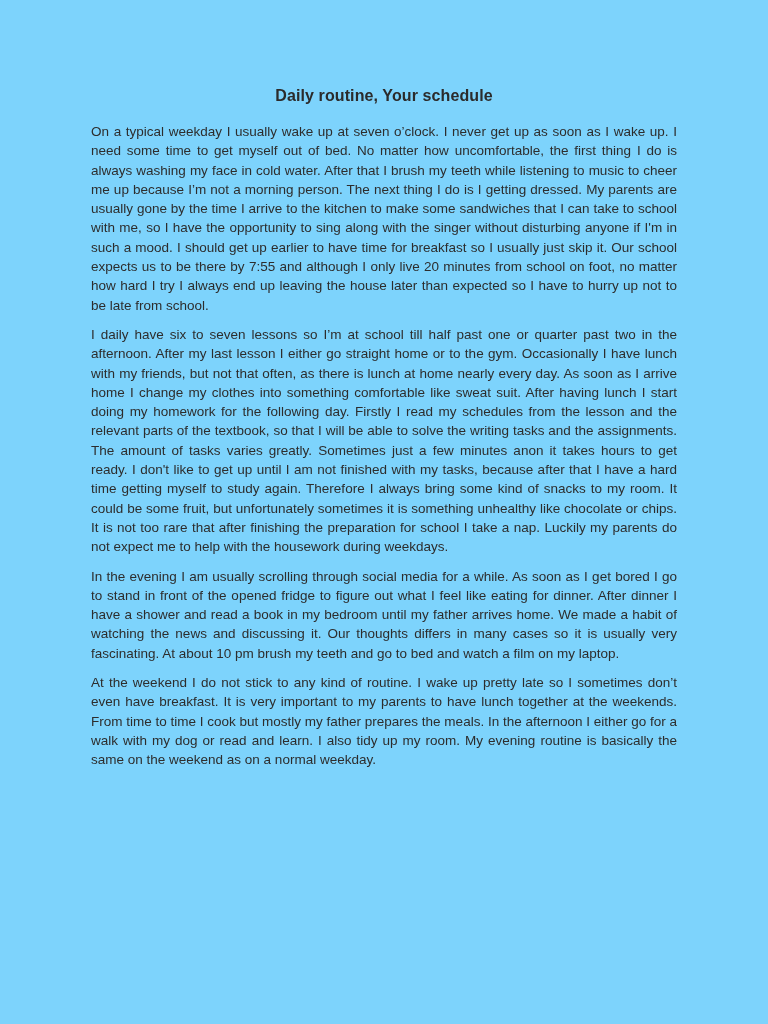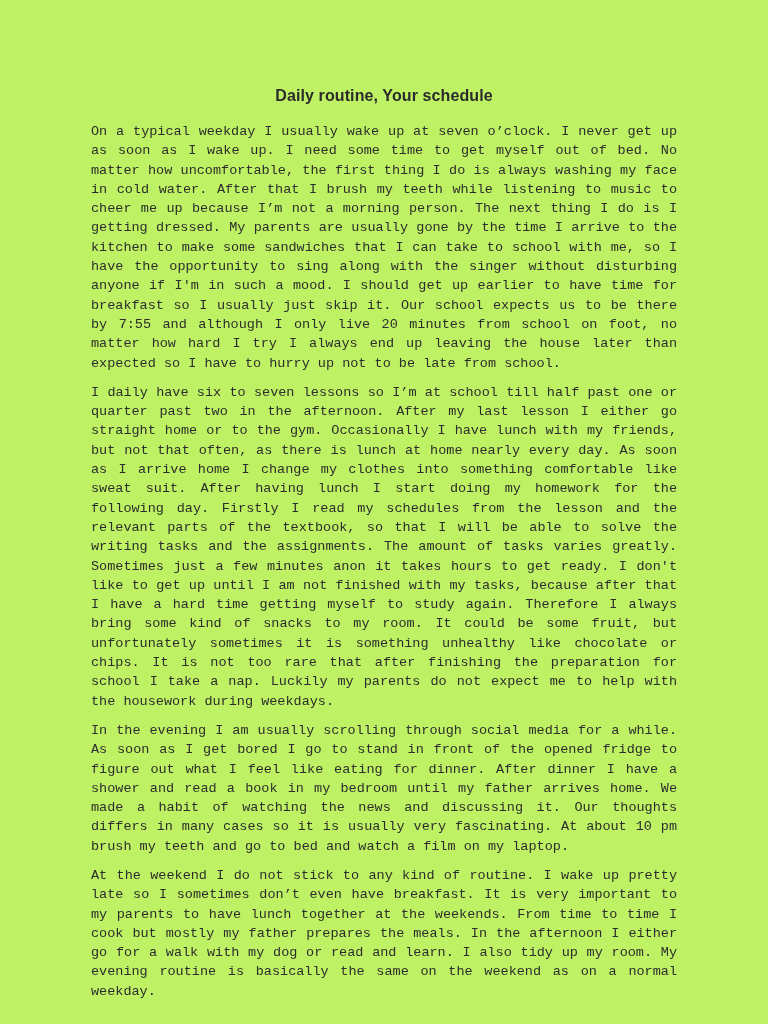--- a/index.html
+++ b/index.html
@@ -4,21 +4,21 @@
 <style>
   html, body {
     margin: 0;
     padding: 0;
     background: #ffffff;
   }
   .page {
     position: relative;
     width: 768px;
     height: 1024px;
-    background: #bef264;
+    background: #7dd3fc;
     overflow: hidden;
     font-family: "Liberation Sans", sans-serif;
     box-sizing: border-box;
     padding-top: 86px;
   }
   .doc-title {
     margin: 0;
     text-align: center;
     font-size: 16px;
     line-height: 19px;
@@ -29,21 +29,20 @@
   .doc-body {
     width: 586px;
     margin: 17px auto 0 auto;
   }
   .doc-body p {
     margin: 0 0 10px 0;
     font-size: 13.5px;
     line-height: 19.3px;
     text-align: justify;
     color: #2d2d2d;
-    font-family: Liberation Mono, monospace;
   }
   .doc-body p:last-child {
     margin-bottom: 16px;
   }
 </style>
 </head>
 <body>
 
 <div class="page">
   <h1 class="doc-title">Daily routine, Your schedule</h1>

